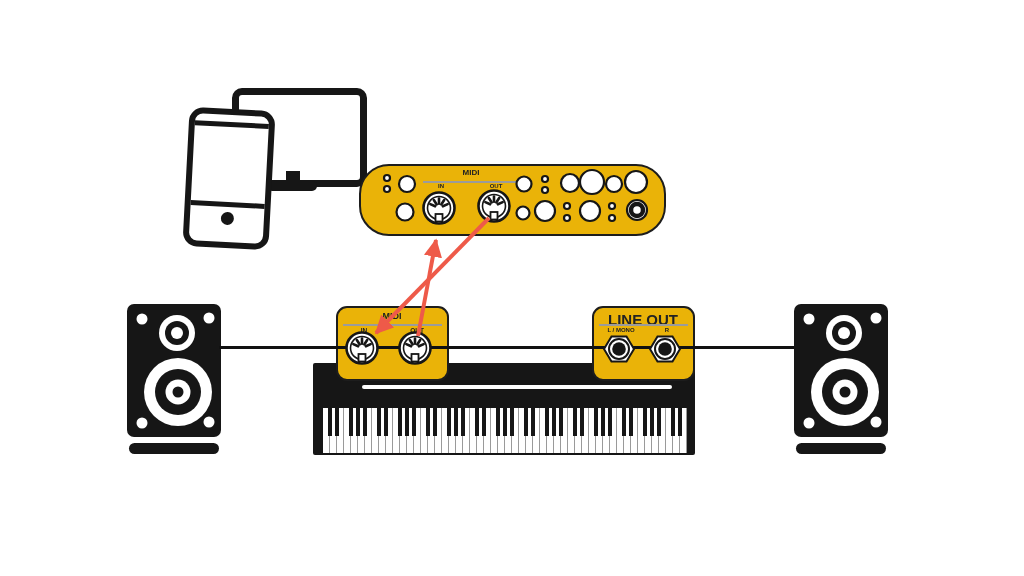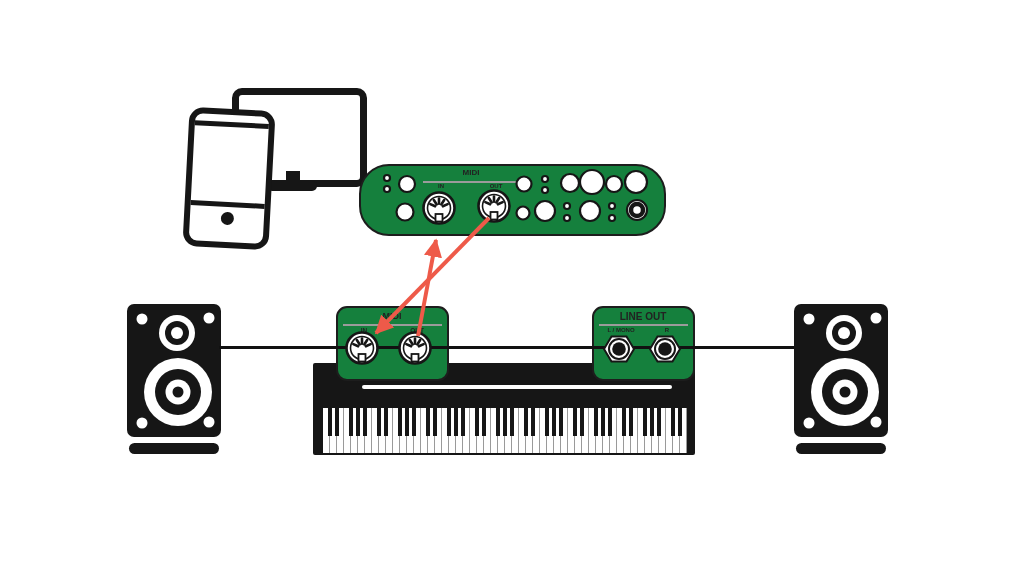--- a/index.html
+++ b/index.html
@@ -19,21 +19,21 @@
   .phone {
     left:186px; top:109px; width:74px; height:127px; background:#fff;
     border:6px solid #161616; border-radius:14px; z-index:2; transform:rotate(3deg);
   }
   .phone-topline  { position:absolute; left:0; right:0; top:7px;  height:5px; background:#161616; }
   .phone-botline  { position:absolute; left:0; right:0; top:87px; height:5px; background:#161616; }
   .phone-home     { position:absolute; left:50%; top:97px; width:13px; height:13px; margin-left:-6.5px;
                     border-radius:50%; background:#161616; }
 
   
-  .panel { background:#15803d; border:2px solid #1d1d1d; z-index:2; }
+  .panel { background:#eab308; border:2px solid #1d1d1d; z-index:2; }
   .iface-panel { left:359px; top:164px; width:303px; height:68px; border-radius:30px; border-width:2.5px; }
   .kb-midi-panel { left:336px; top:306px; width:109px; height:71px; border-radius:11px; }
   .lineout-panel { left:592px; top:306px; width:99px;  height:71px; border-radius:11px; }
 
   .lbl { position:absolute; transform:translateX(-50%); font-weight:bold; white-space:nowrap; color:#222; }
   .rule { position:absolute; height:1.5px; background:#9b9b9b; }
 
   
   .kb-body { left:313px; top:363px; width:382px; height:92px; background:#161616; border-radius:2px; z-index:1; }
   .kb-slit { left:362px; top:385px; width:310px; height:4px; background:#fff; border-radius:2px; z-index:1; }
@@ -154,21 +154,21 @@
   </div>
 
   <div class="abs panel kb-midi-panel">
     <div class="lbl" style="left:54px; top:3px; font-size:9px;">MIDI</div>
     <div class="rule" style="left:5px; top:16px; width:99px;"></div>
     <div class="lbl" style="left:26px; top:19px; font-size:6.5px;">IN</div>
     <div class="lbl" style="left:79px; top:19px; font-size:6.5px;">OUT</div>
   </div>
 
   <div class="abs panel lineout-panel">
-    <div class="lbl" style="left:49px; top:3px; font-size:10px;">LINE OUT</div>
+    <div class="lbl" style="left:49px; top:3px; font-size:15px;">LINE OUT</div>
     <div class="rule" style="left:5px; top:16px; width:89px;"></div>
     <div class="lbl" style="left:27px; top:19px; font-size:6px;">L / MONO</div>
     <div class="lbl" style="left:73px; top:19px; font-size:6px;">R</div>
   </div>
 
   <div class="abs cable"></div>
 
   <svg class="abs conn" style="left:336px; top:306px;" width="109" height="71" viewBox="0 0 109 71">
     <use href="#din" transform="translate(26,42)"></use>
     <use href="#din" transform="translate(79,42)"></use>

